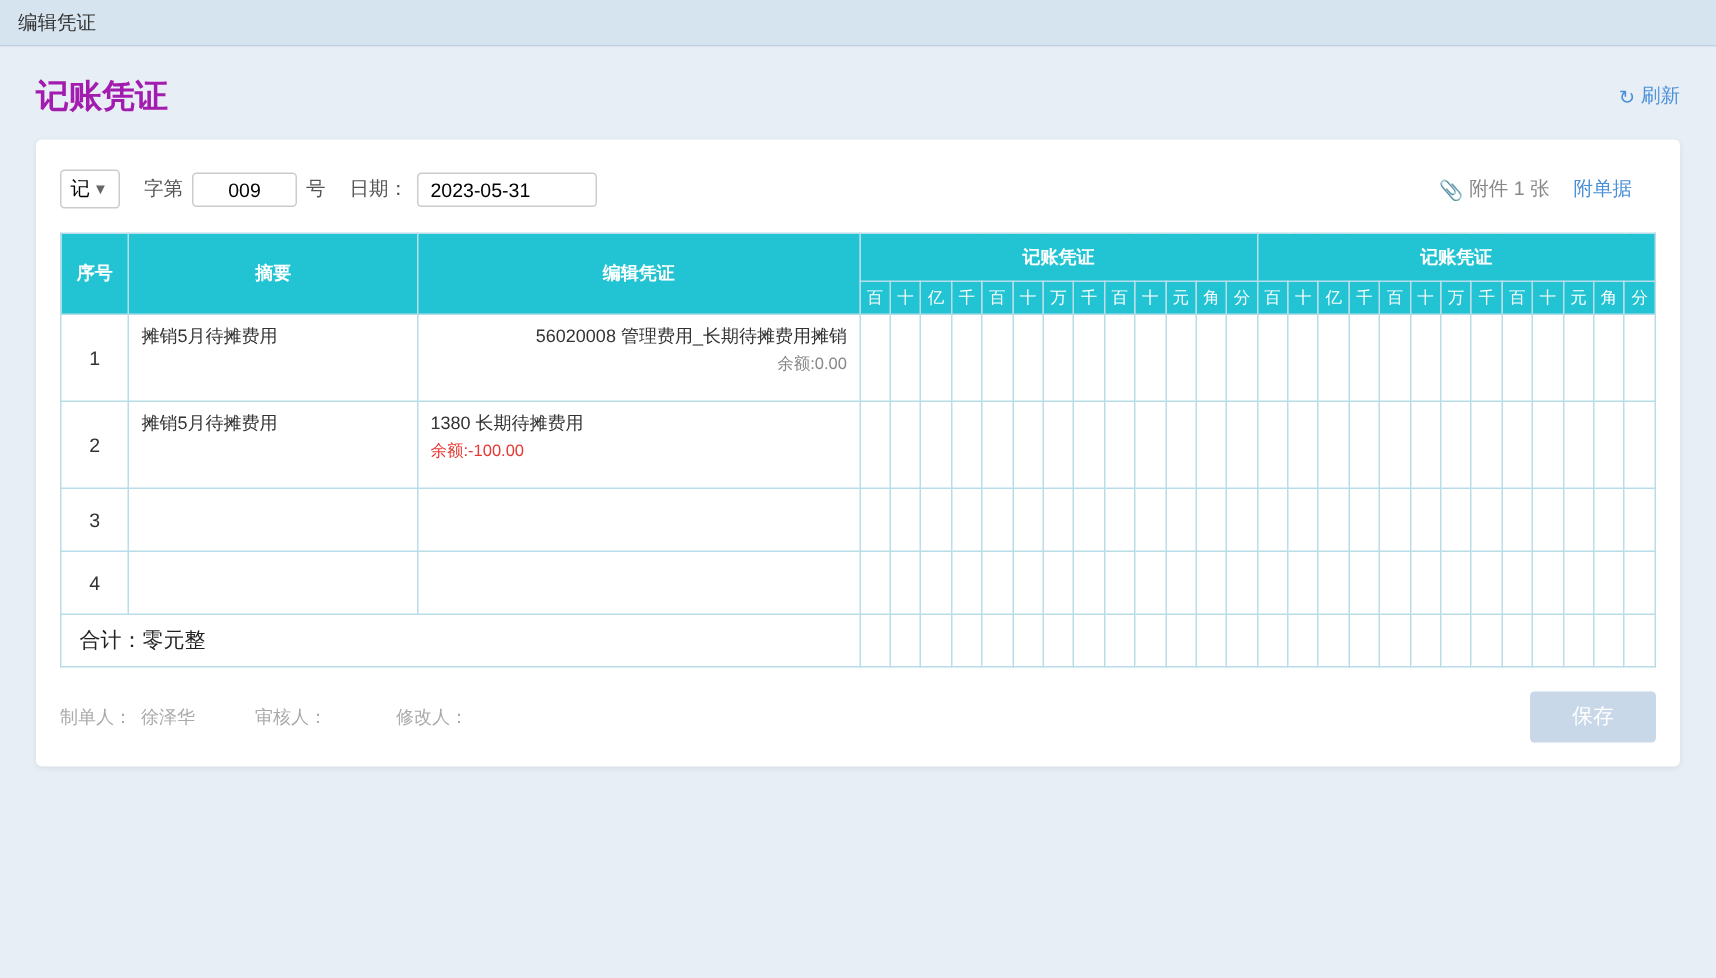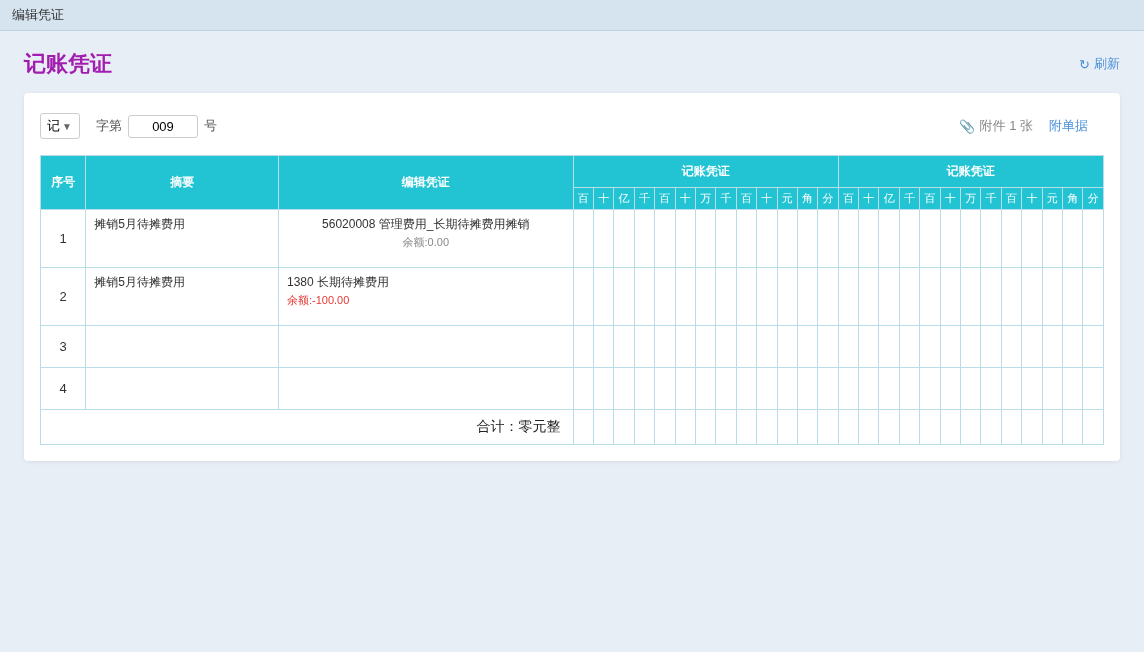--- a/index.html
+++ b/index.html
@@ -247,20 +247,24 @@
       <div class="form-group">
         <div class="ji-select">
           <span>记</span>
           <span class="arrow">▼</span>
         </div>
       </div>
       <div class="form-group">
         <span class="form-label">字第</span>
         <input class="zi-di-input" value="009" style="">
         <span class="form-label">号</span>
+      </div>
+      <div class="form-group">
+        <span class="form-label">日期：</span>
+        <input class="date-input" value="2023-05-31" style="">
       </div>
       <div class="attachment-area">
         <button class="attachment-btn">
           <span>📎</span>
           <span>附件 1 张</span>
         </button>
         <a class="attachment-link" href="#">
           <span>附单据</span>
         </a>
         <span class="zhang-text"></span>
@@ -302,21 +306,21 @@
           <th class="char-th">十</th>
           <th class="char-th">元</th>
           <th class="char-th">角</th>
           <th class="char-th">分</th>
         </tr>
       </thead>
       <tbody id="table-body">
       <tr class="data-row" style="height: 58px;">
             <td class="seq-cell" style="height: 55px;">1</td>
             <td class="summary-cell" style="vertical-align: top; padding: 6px 8px;">摊销5月待摊费用</td>
-            <td class="account-cell" style="vertical-align: top; padding: 6px 8px; text-align: center;">
+            <td class="account-cell" style="vertical-align: top; padding: 6px 8px; text-align: right;">
               <div>56020008 管理费用_长期待摊费用摊销</div>
               <div class="balance-text">余额:0.00</div>
             </td>
             <td class="char-th" style="background: rgb(255, 255, 255); border: 1px solid rgb(184, 221, 232); width: 18px;"></td>
             <td class="char-th" style="background: rgb(255, 255, 255); border: 1px solid rgb(184, 221, 232); width: 18px;"></td>
             <td class="char-th" style="background: rgb(255, 255, 255); border: 1px solid rgb(184, 221, 232); width: 18px;"></td>
             <td class="char-th" style="background: rgb(255, 255, 255); border: 1px solid rgb(184, 221, 232); width: 18px;"></td>
             <td class="char-th" style="background: rgb(255, 255, 255); border: 1px solid rgb(184, 221, 232); width: 18px;"></td>
             <td class="char-th" style="background: rgb(255, 255, 255); border: 1px solid rgb(184, 221, 232); width: 18px;"></td>
             <td class="char-th" style="background: rgb(255, 255, 255); border: 1px solid rgb(184, 221, 232); width: 18px;"></td>
@@ -432,21 +436,21 @@
             <td class="char-th" style="background: rgb(255, 255, 255); border: 1px solid rgb(184, 221, 232); width: 18px;"></td>
             <td class="char-th" style="background: rgb(255, 255, 255); border: 1px solid rgb(184, 221, 232); width: 18px;"></td>
             <td class="char-th" style="background: rgb(255, 255, 255); border: 1px solid rgb(184, 221, 232); width: 18px;"></td>
             <td class="char-th" style="background: rgb(255, 255, 255); border: 1px solid rgb(184, 221, 232); width: 18px;"></td>
             <td class="char-th" style="background: rgb(255, 255, 255); border: 1px solid rgb(184, 221, 232); width: 18px;"></td>
             <td class="char-th" style="background: rgb(255, 255, 255); border: 1px solid rgb(184, 221, 232); width: 18px;"></td>
           </tr>
         </tbody>
       <tfoot>
         <tr>
-          <td colspan="3" class="total-row" style="text-align:right; padding: 8px 12px;">
+          <td colspan="3" class="total-row" style="text-align:left; padding: 8px 12px;">
             <span class="total-label">合计：零元整</span>
           </td>
           <td class="char-th" style="background:#fff; border:1px solid #b8dde8;"></td>
           <td class="char-th" style="background:#fff; border:1px solid #b8dde8;"></td>
           <td class="char-th" style="background:#fff; border:1px solid #b8dde8;"></td>
           <td class="char-th" style="background:#fff; border:1px solid #b8dde8;"></td>
           <td class="char-th" style="background:#fff; border:1px solid #b8dde8;"></td>
           <td class="char-th" style="background:#fff; border:1px solid #b8dde8;"></td>
           <td class="char-th" style="background:#fff; border:1px solid #b8dde8;"></td>
           <td class="char-th" style="background:#fff; border:1px solid #b8dde8;"></td>
@@ -465,14 +469,29 @@
           <td class="char-th" style="background:#fff; border:1px solid #b8dde8;"></td>
           <td class="char-th" style="background:#fff; border:1px solid #b8dde8;"></td>
           <td class="char-th" style="background:#fff; border:1px solid #b8dde8;"></td>
           <td class="char-th" style="background:#fff; border:1px solid #b8dde8;"></td>
           <td class="char-th" style="background:#fff; border:1px solid #b8dde8;"></td>
           <td class="char-th" style="background:#fff; border:1px solid #b8dde8;"></td>
         </tr>
       </tfoot>
     </table>
 
+    <div class="footer-row">
+      <div class="footer-field">
+        <span>制单人：</span>
+        <span>徐泽华</span>
+      </div>
+      <div class="footer-field">
+        <span>审核人：</span>
+        <span></span>
+      </div>
+      <div class="footer-field">
+        <span>修改人：</span>
+        <span></span>
+      </div>
+      <button class="save-btn">保存</button>
+    </div>
   </div>
 </div>
 
 </body></html>

